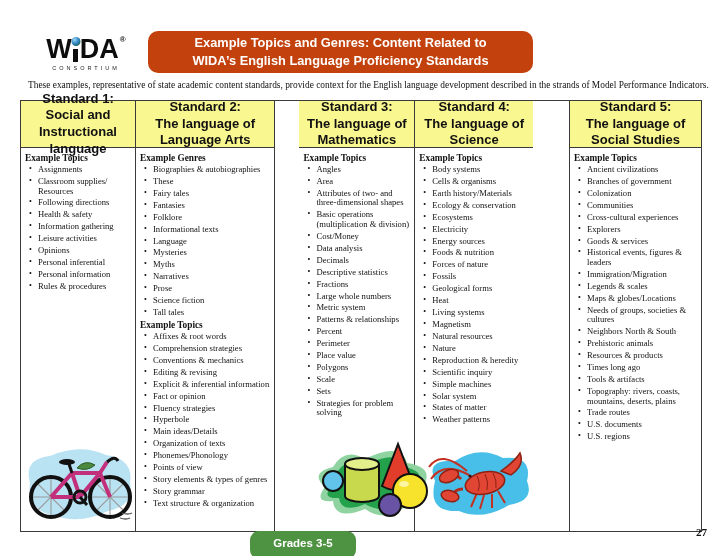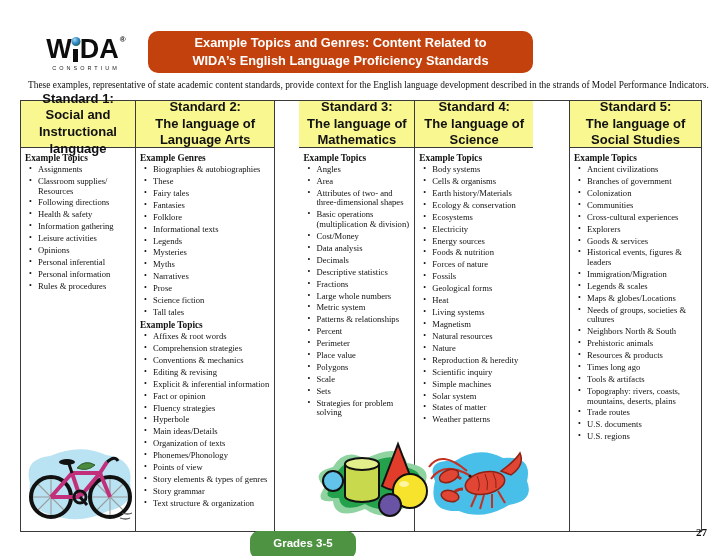--- a/index.html
+++ b/index.html
@@ -193,21 +193,21 @@
           <li>
             <span class="bullet">•</span>
             <span class="it">Folklore</span>
           </li>
           <li>
             <span class="bullet">•</span>
             <span class="it">Informational texts</span>
           </li>
           <li>
             <span class="bullet">•</span>
-            <span class="it">Legends</span>
+            <span class="it">Language</span>
           </li>
           <li>
             <span class="bullet">•</span>
             <span class="it">Mysteries</span>
           </li>
           <li>
             <span class="bullet">•</span>
             <span class="it">Myths</span>
           </li>
           <li>

